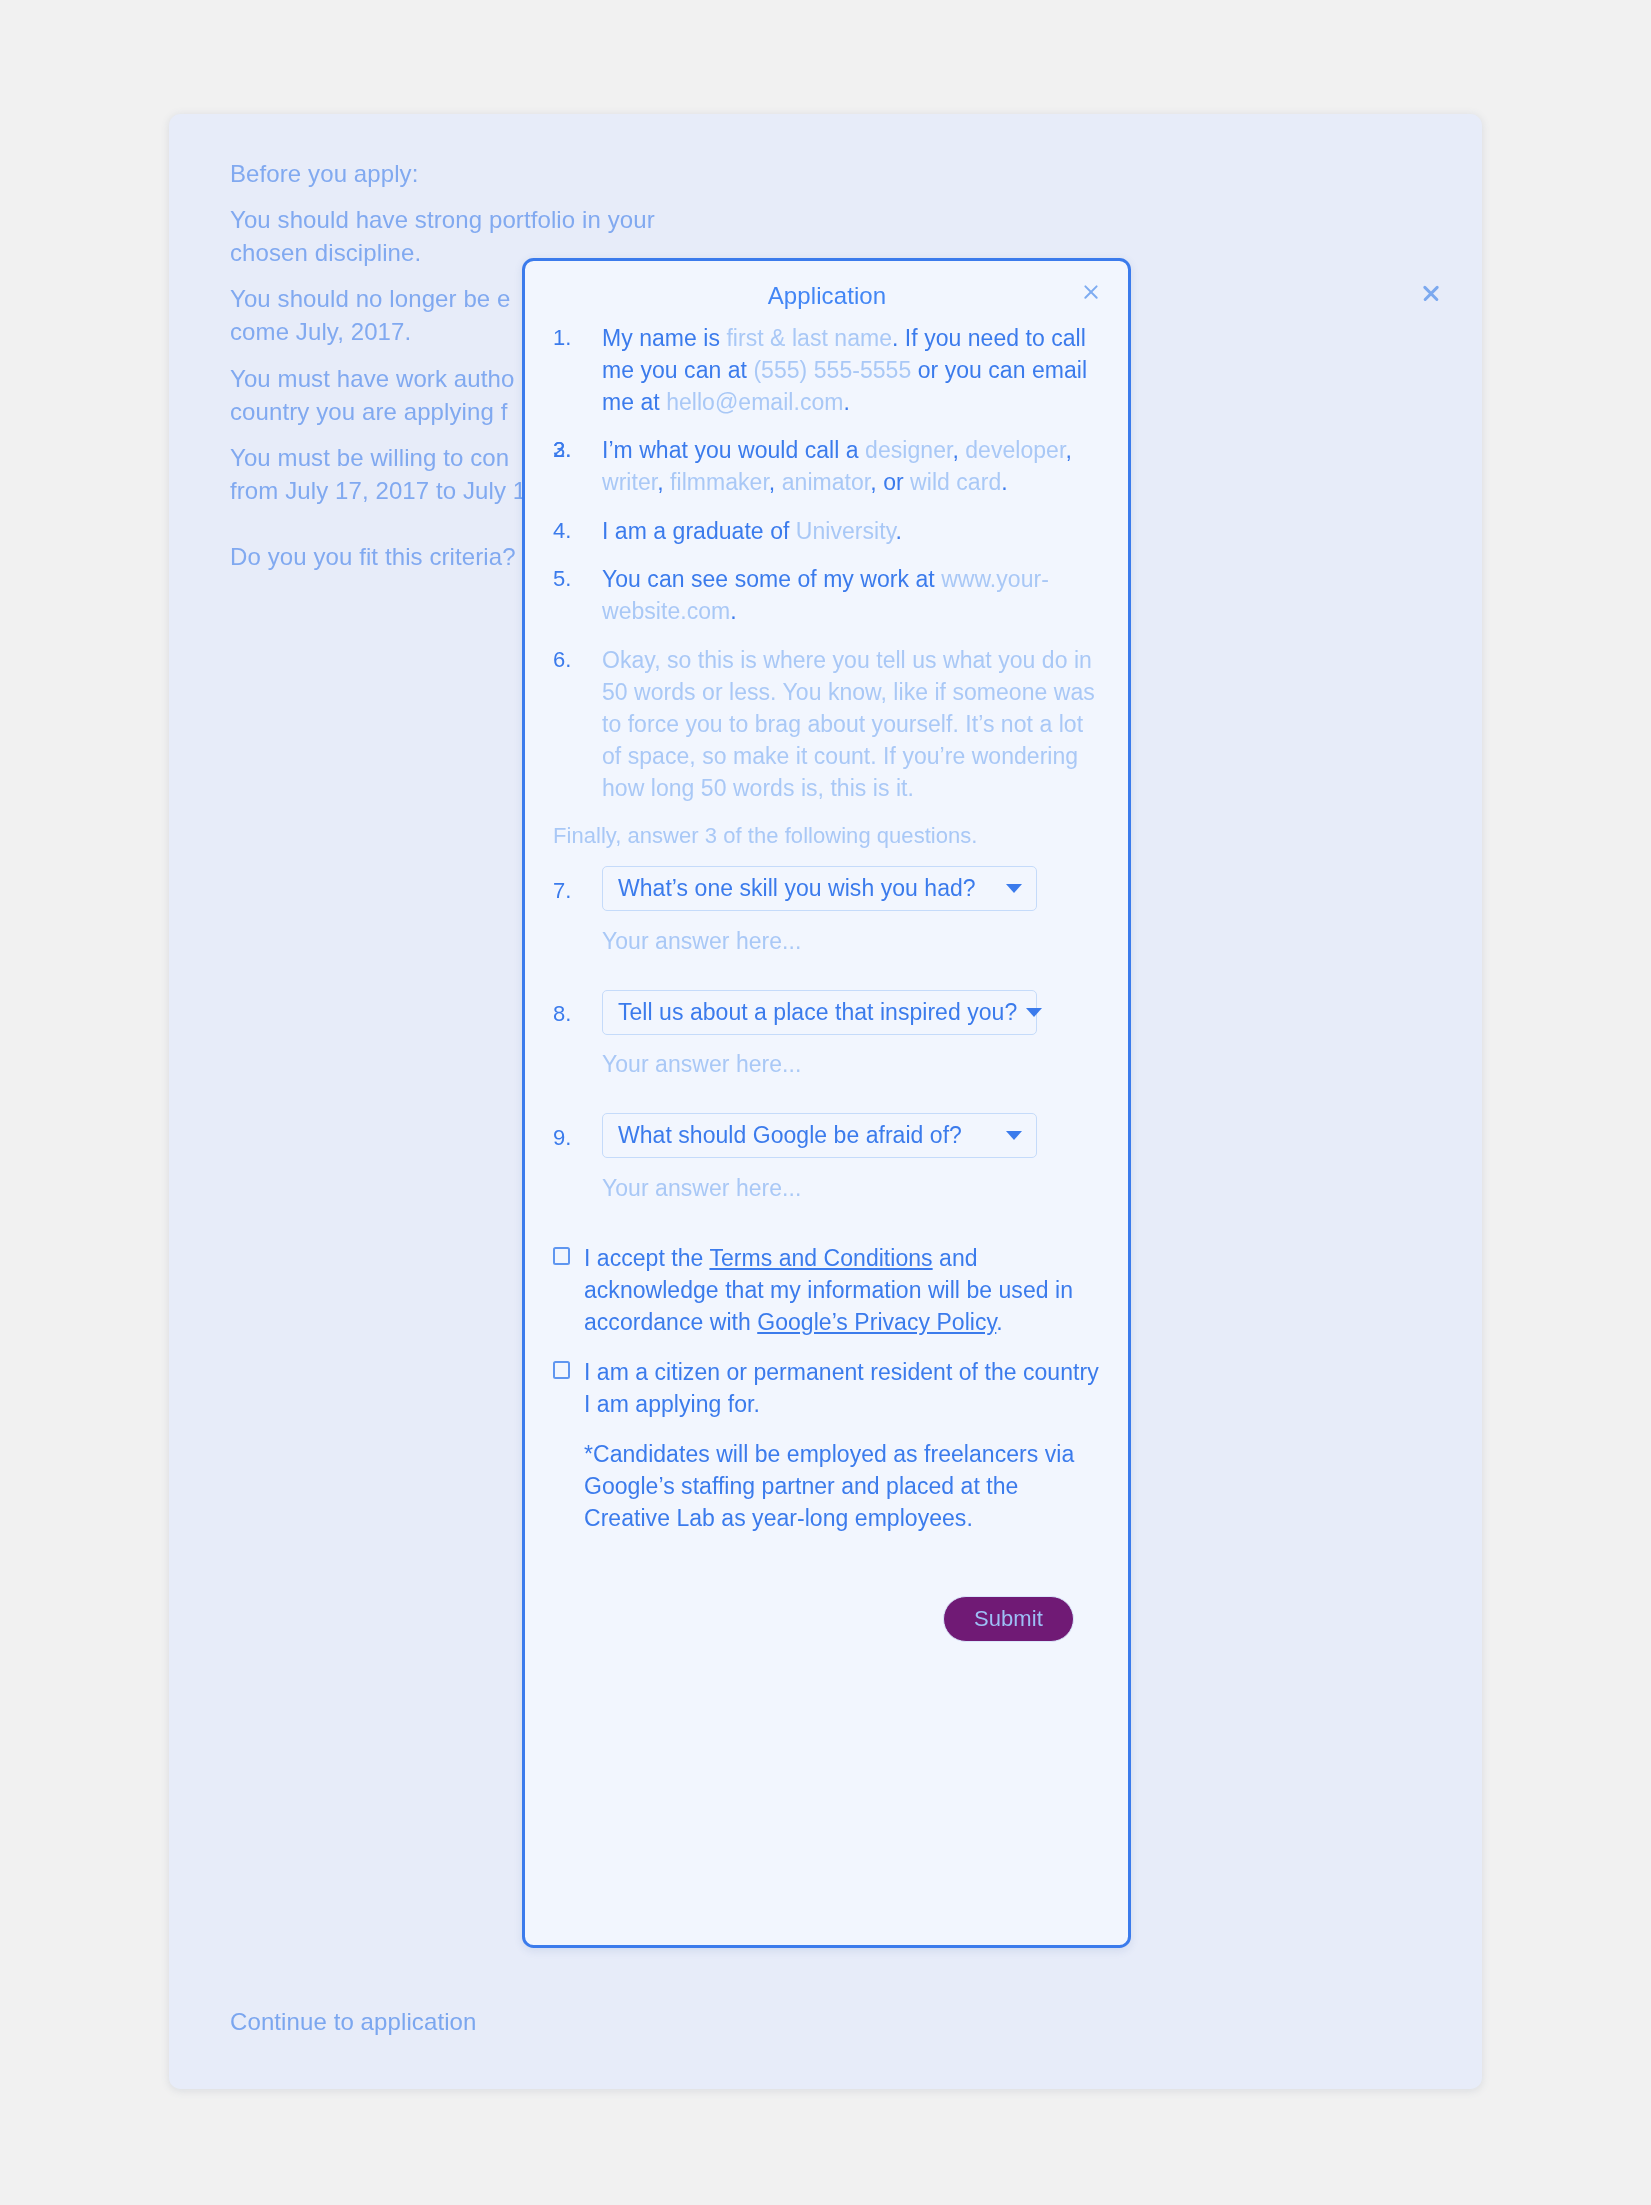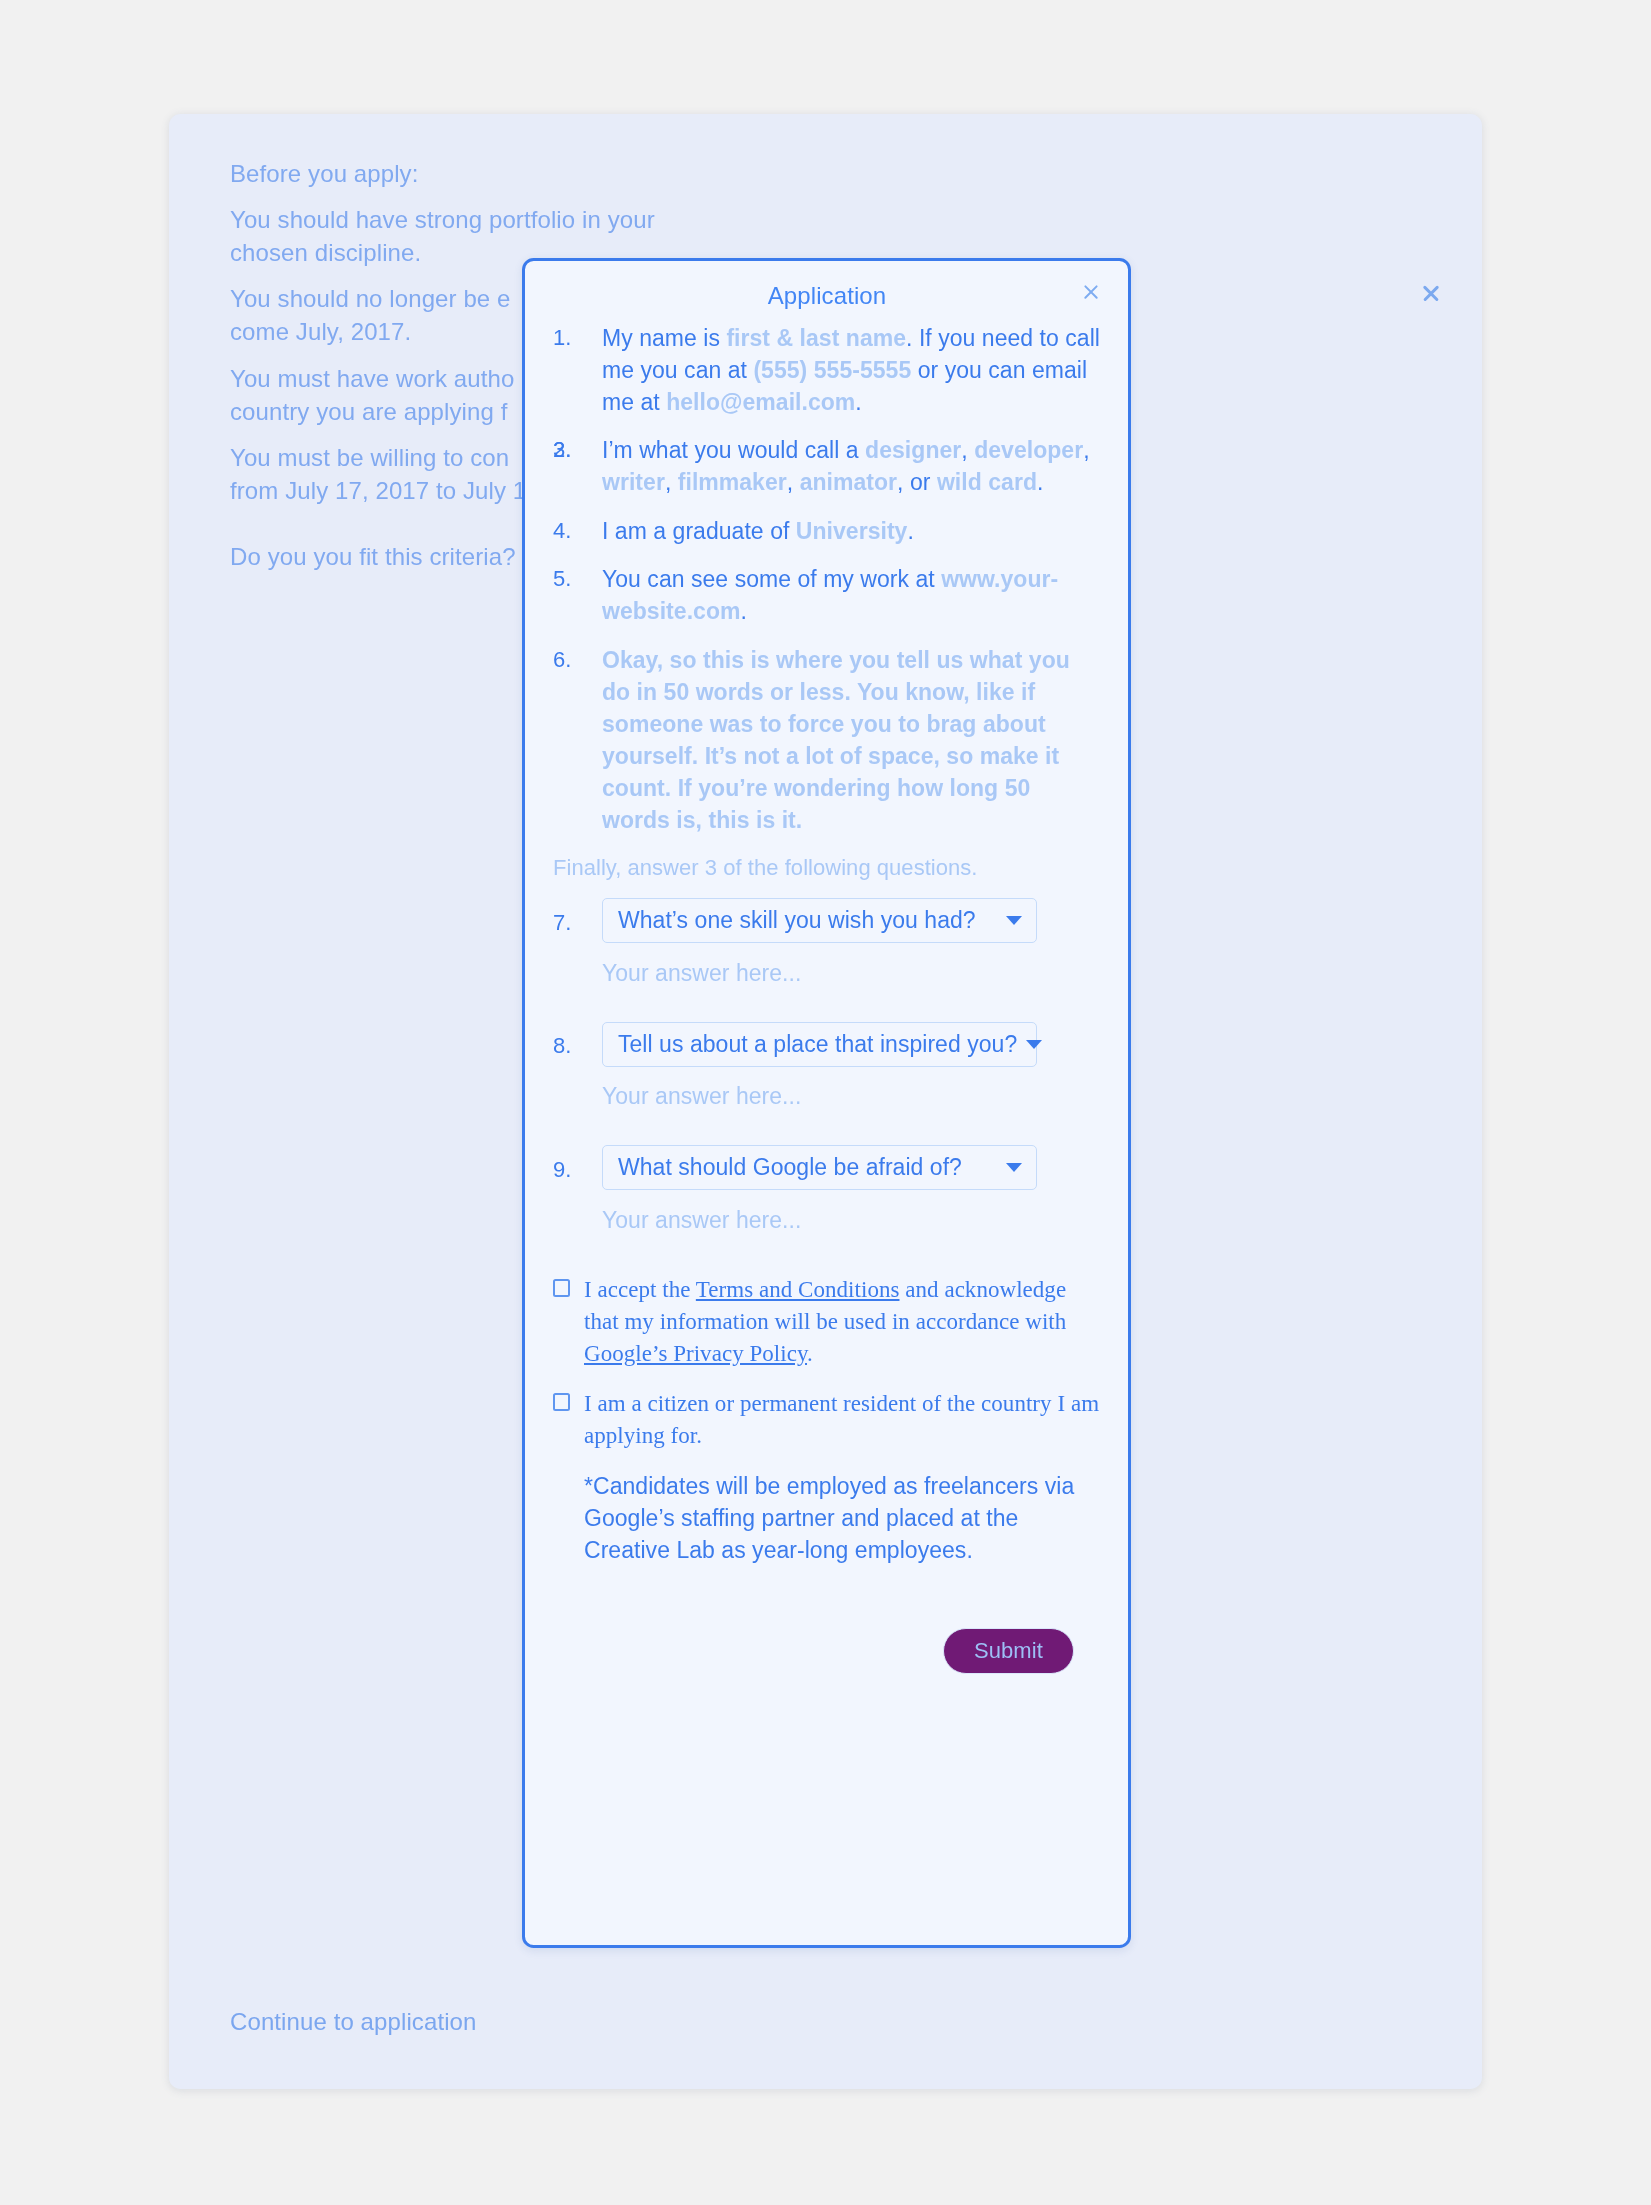--- a/index.html
+++ b/index.html
@@ -143,21 +143,21 @@
   }
   li.qitem > .num {
     position: absolute;
     left: 0;
     top: 0;
     width: 36px;
     text-align: left;
     color: #3b7bec;
     font-size: 22px;
   }
-  .ph { color: #a9c8f6; font-weight: bold; }
+  .ph { color: #a9c8f6; }
 
   .finally-line {
     font-size: 22px;
     line-height: 31px;
     color: #a9c8f6;
     margin: 15px 0 15px 0;
     padding-left: 0;
     letter-spacing: 0.04px;
   }
 
@@ -212,21 +212,20 @@
   
   .checks { margin-top: 40px; }
   .check-row {
     position: relative;
     padding-left: 31px;
     margin-bottom: 18px;
     font-size: 23px;
     line-height: 32px;
     color: #3b7bec;
     letter-spacing: 0.04px;
-    font-family: Liberation Serif, serif;
   }
   .cbox {
     position: absolute;
     left: 0;
     top: 5.8px;
     width: 17.3px;
     height: 17.3px;
     border: 2.1px solid #5f96f0;
     border-radius: 2.5px;
     background: transparent;

